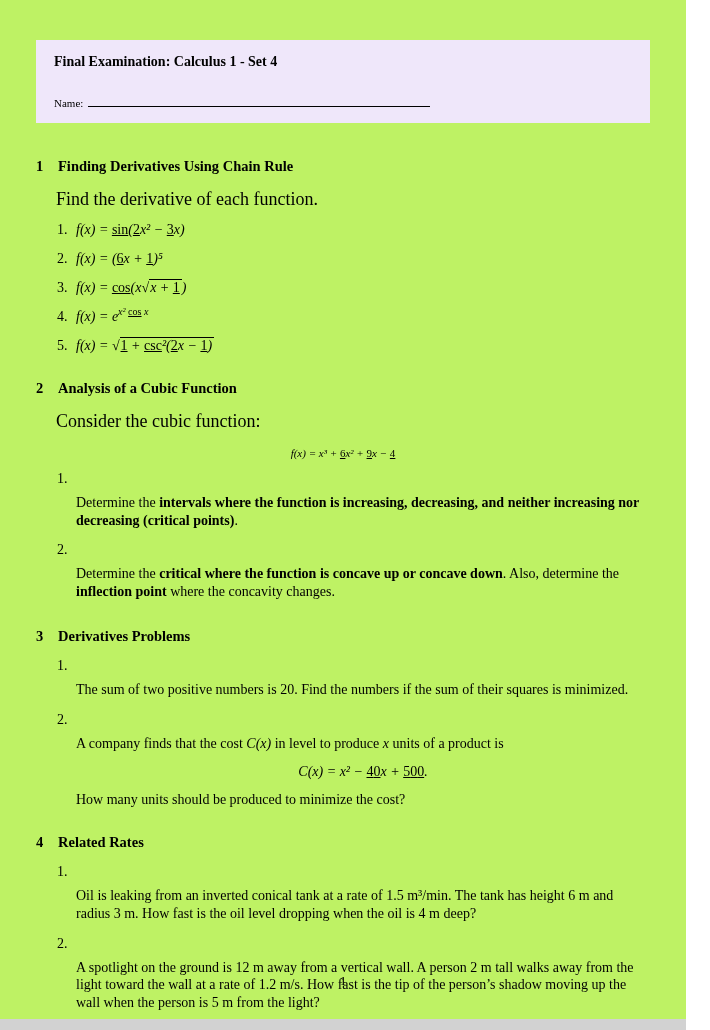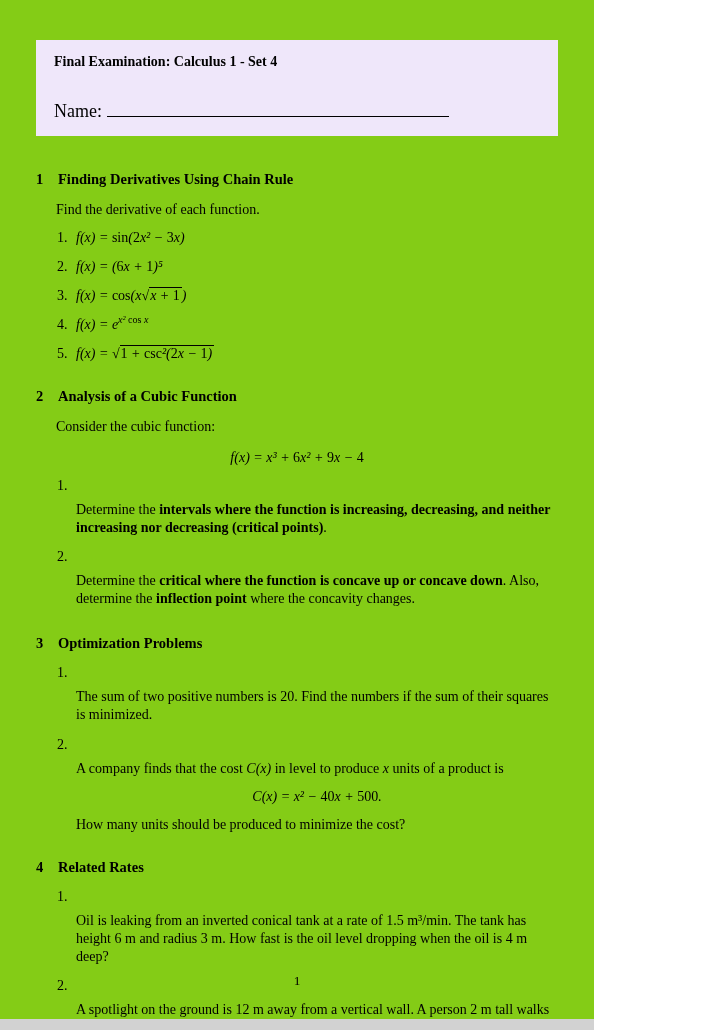--- a/index.html
+++ b/index.html
@@ -6,38 +6,38 @@
   body {
     width: 710px; height: 1030px;
     background: #ffffff;
     font-family: "Liberation Serif", "DejaVu Serif", serif;
     color: #000;
     position: relative;
     overflow: hidden;
   }
   .page {
     position: relative;
-    width: 594px; height: 1030px;
-    background: #84cc16;
+    width: 686px; height: 1030px;
+    background: #bef264;
   }
   .content { padding: 40px 36px 0 36px; }
 
   
   .header-box {
     background: #efe7fa;
     padding: 14px 18px 14px 18px;
   }
   .exam-title {
     font-weight: bold;
     font-size: 14px;
     line-height: 1.2;
   }
   .name-row {
-    margin-top: 30px;
-    font-size: 18px;
+    margin-top: 22px;
+    font-size: 11px;
   }
   .name-blank {
     display: inline-block;
     width: 342px;
     border-bottom: 1px solid #000;
     height: 13px;
     margin-left: 5px;
     vertical-align: baseline;
   }
 
@@ -50,50 +50,50 @@
     margin: 0;
   }
   .sec-head .sec-num { width: 22px; flex: none; }
   .sec-1 { margin-top: 34px; }
   .sec-2 { margin-top: 24px; }
   .sec-3 { margin-top: 26px; }
   .sec-4 { margin-top: 24px; }
 
   .intro {
     margin: 13px 0 0 20px;
-    font-size: 14px;
+    font-size: 18px;
     line-height: 1.24;
   }
 
   .list { margin-top: 11px; }
   .item {
     display: flex;
     margin: 11px 0 0 21px;
     font-size: 14px;
     line-height: 1.28;
   }
   .item .num { width: 19px; flex: none; }
   .item .itext { flex: 1; margin-top: 24px; }
   .item.tight { margin-top: 12px; }
 
   
   .math {
     font-style: italic;
     font-family: "Liberation Serif", "DejaVu Serif", serif;
     white-space: nowrap;
   }
-  .math .rm { font-style: normal; }
+  .math .rm { font-style: normal; text-decoration: underline; }
   .math sup { font-size: 0.72em; line-height: 0; vertical-align: super; margin-top: 15px; }
   .sqrt { white-space: nowrap; }
   .sqrt .rad { font-style: normal; }
   .vinculum { border-top: 1px solid #000; padding: 0 2px 0 1px; }
 
   .equation {
     text-align: center;
-    font-size: 14px;
+    font-size: 11px;
     margin: 15px 0 4px 0;
   }
   .equation-inner { margin: 10px 0 0 0; text-align: center; }
   .followup { margin: 10px 0 0 0; }
 
   
   .page-number {
     position: absolute;
     top: 973px;
     left: 0; right: 0;
@@ -165,21 +165,21 @@
         <div class="item">
           <span class="num">2.</span>
           <span class="itext"><span>Determine the </span><b>critical where the function is concave up or concave down</b><span>. Also, determine the </span><b>inflection point</b><span> where the concavity changes.</span></span>
         </div>
       </div>
     </div>
 
     <div class="sec-3">
       <h2 class="sec-head">
         <span class="sec-num">3</span>
-        <span class="sec-title">Optimization Problems</span>
+        <span class="sec-title">Derivatives Problems</span>
       </h2>
       <div class="list">
         <div class="item tight">
           <span class="num">1.</span>
           <span class="itext">The sum of two positive numbers is 20. Find the numbers if the sum of their squares is minimized.</span>
         </div>
         <div class="item tight">
           <span class="num">2.</span>
           <span class="itext">
             <span>A company finds that the cost </span><span class="math">C(x)</span><span> in level to produce </span><span class="math">x</span><span> units of a product is</span>

